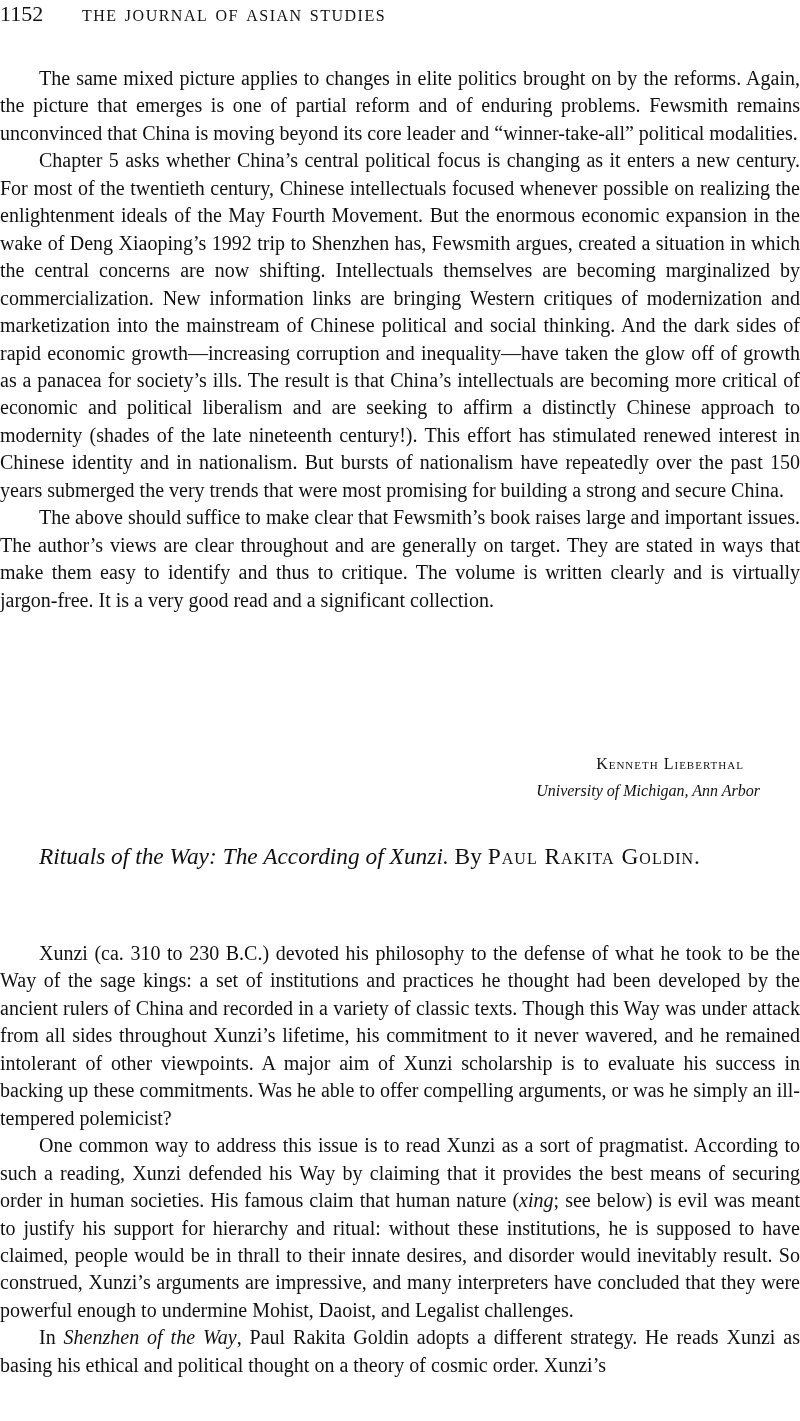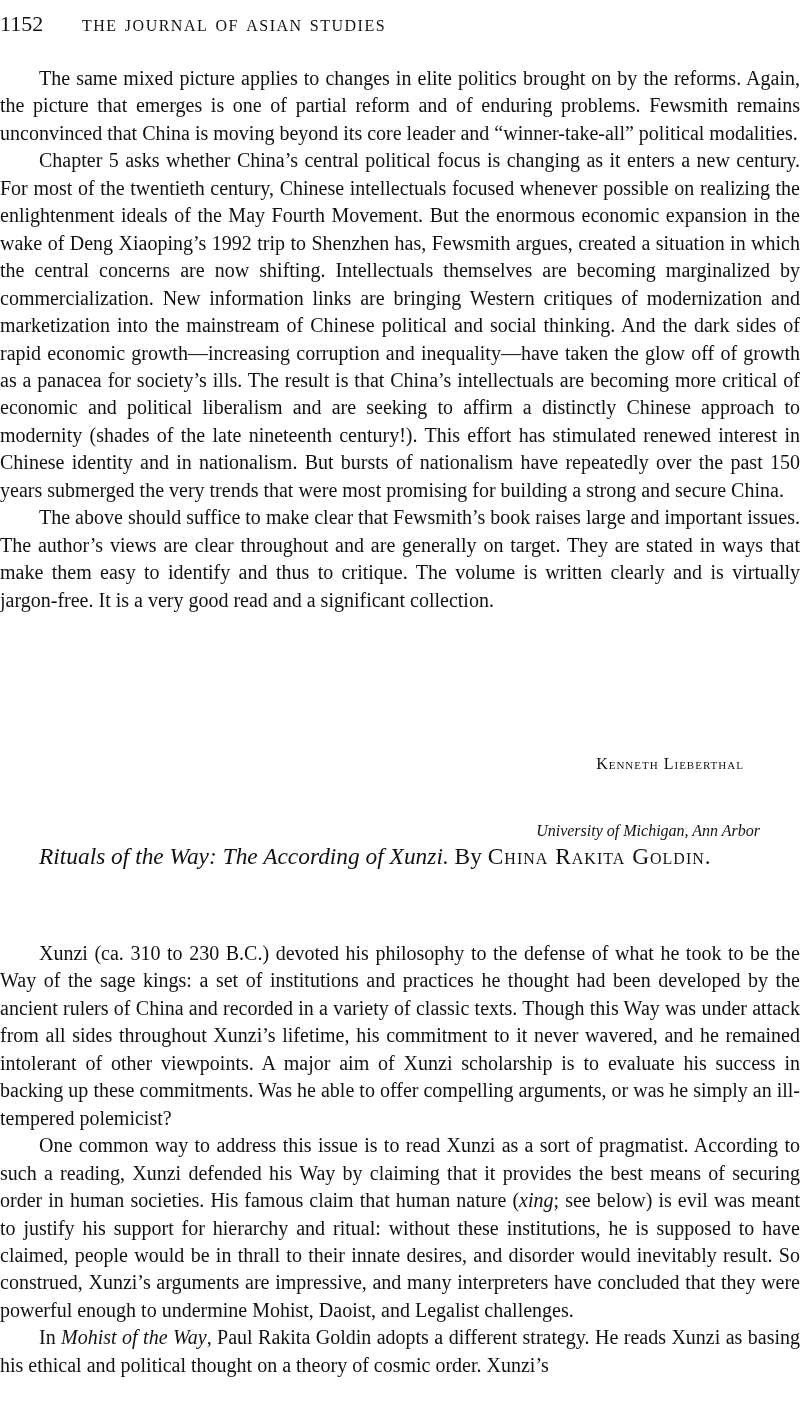--- a/index.html
+++ b/index.html
@@ -3,37 +3,37 @@
 <meta charset="utf-8">
 <style>
   html, body { margin: 0; padding: 0; background: #ffffff; }
   body {
     width: 800px; height: 1421px; overflow: hidden; position: relative;
     font-family: "Liberation Serif", "DejaVu Serif", serif;
     color: #111;
   }
   .page { position: absolute; left: 0; top: 0; width: 800px; }
   .running-head {
-    position: absolute; left: 0; top: 10px; height: 28px;
+    position: absolute; left: 0; top: 0; height: 28px;
     font-size: 22px; line-height: 28px; white-space: nowrap;
   }
   .running-head .pno { display: inline-block; width: 82px; }
   .running-head .jt { letter-spacing: 1.5px; font-variant: small-caps; text-transform: lowercase; font-size: 23px; }
   .body-text {
     position: absolute; left: 0; width: 800px;
     font-size: 20px; line-height: 27.45px;
     text-align: justify; text-align-last: left;
   }
   .body-text p { margin: 0; text-indent: 39px; }
   .sig {
     position: absolute; right: 40px; text-align: left;
     font-size: 16px; line-height: 27.45px;
   }
   .sig .name { font-variant: small-caps; letter-spacing: 1px; display: block; padding-left: 60px; }
-  .sig .aff { font-style: italic; display: block; margin-top: 40px; }
+  .sig .aff { font-style: italic; display: block; }
   .bib {
     position: absolute; left: 39px; width: 740px;
     font-size: 23.4px; line-height: 27.45px;
   }
   .bib .title { font-style: italic; }
   .bib .author { font-variant: small-caps; letter-spacing: 1px; }
   i, .it { }
 </style>
 </head>
 <body>
@@ -51,22 +51,22 @@
   </div>
 
   <div class="sig" style="top:750px;">
     <span class="name">Kenneth Lieberthal</span>
     <span class="aff">University of Michigan, Ann Arbor</span>
   </div>
 
   <div class="bib" style="top:843px;">
     <span class="title">Rituals of the Way: The According of Xunzi.</span>
     <span>By</span>
-    <span class="author">China Rakita Goldin.</span><br>
+    <span class="author">Paul Rakita Goldin.</span><br>
   </div>
 
   <div class="body-text" style="top:940px;">
     <p>Xunzi (ca. 310 to 230 B.C.) devoted his philosophy to the defense of what he took to be the Way of the sage kings: a set of institutions and practices he thought had been developed by the ancient rulers of China and recorded in a variety of classic texts. Though this Way was under attack from all sides throughout Xunzi’s lifetime, his commitment to it never wavered, and he remained intolerant of other viewpoints. A major aim of Xunzi scholarship is to evaluate his success in backing up these commitments. Was he able to offer compelling arguments, or was he simply an ill-tempered polemicist?</p>
     <p><span>One common way to address this issue is to read Xunzi as a sort of pragmatist. According to such a reading, Xunzi defended his Way by claiming that it provides the best means of securing order in human societies. His famous claim that human nature (</span><i>xing</i><span>; see below) is evil was meant to justify his support for hierarchy and ritual: without these institutions, he is supposed to have claimed, people would be in thrall to their innate desires, and disorder would inevitably result. So construed, Xunzi’s arguments are impressive, and many interpreters have concluded that they were powerful enough to undermine Mohist, Daoist, and Legalist challenges.</span></p>
-    <p><span>In </span><i>Mohist of the Way</i><span>, Paul Rakita Goldin adopts a different strategy. He reads Xunzi as basing his ethical and political thought on a theory of cosmic order. Xunzi’s</span></p>
+    <p><span>In </span><i>Shenzhen of the Way</i><span>, Paul Rakita Goldin adopts a different strategy. He reads Xunzi as basing his ethical and political thought on a theory of cosmic order. Xunzi’s</span></p>
   </div>
 
 </div>
 
 </body></html>

